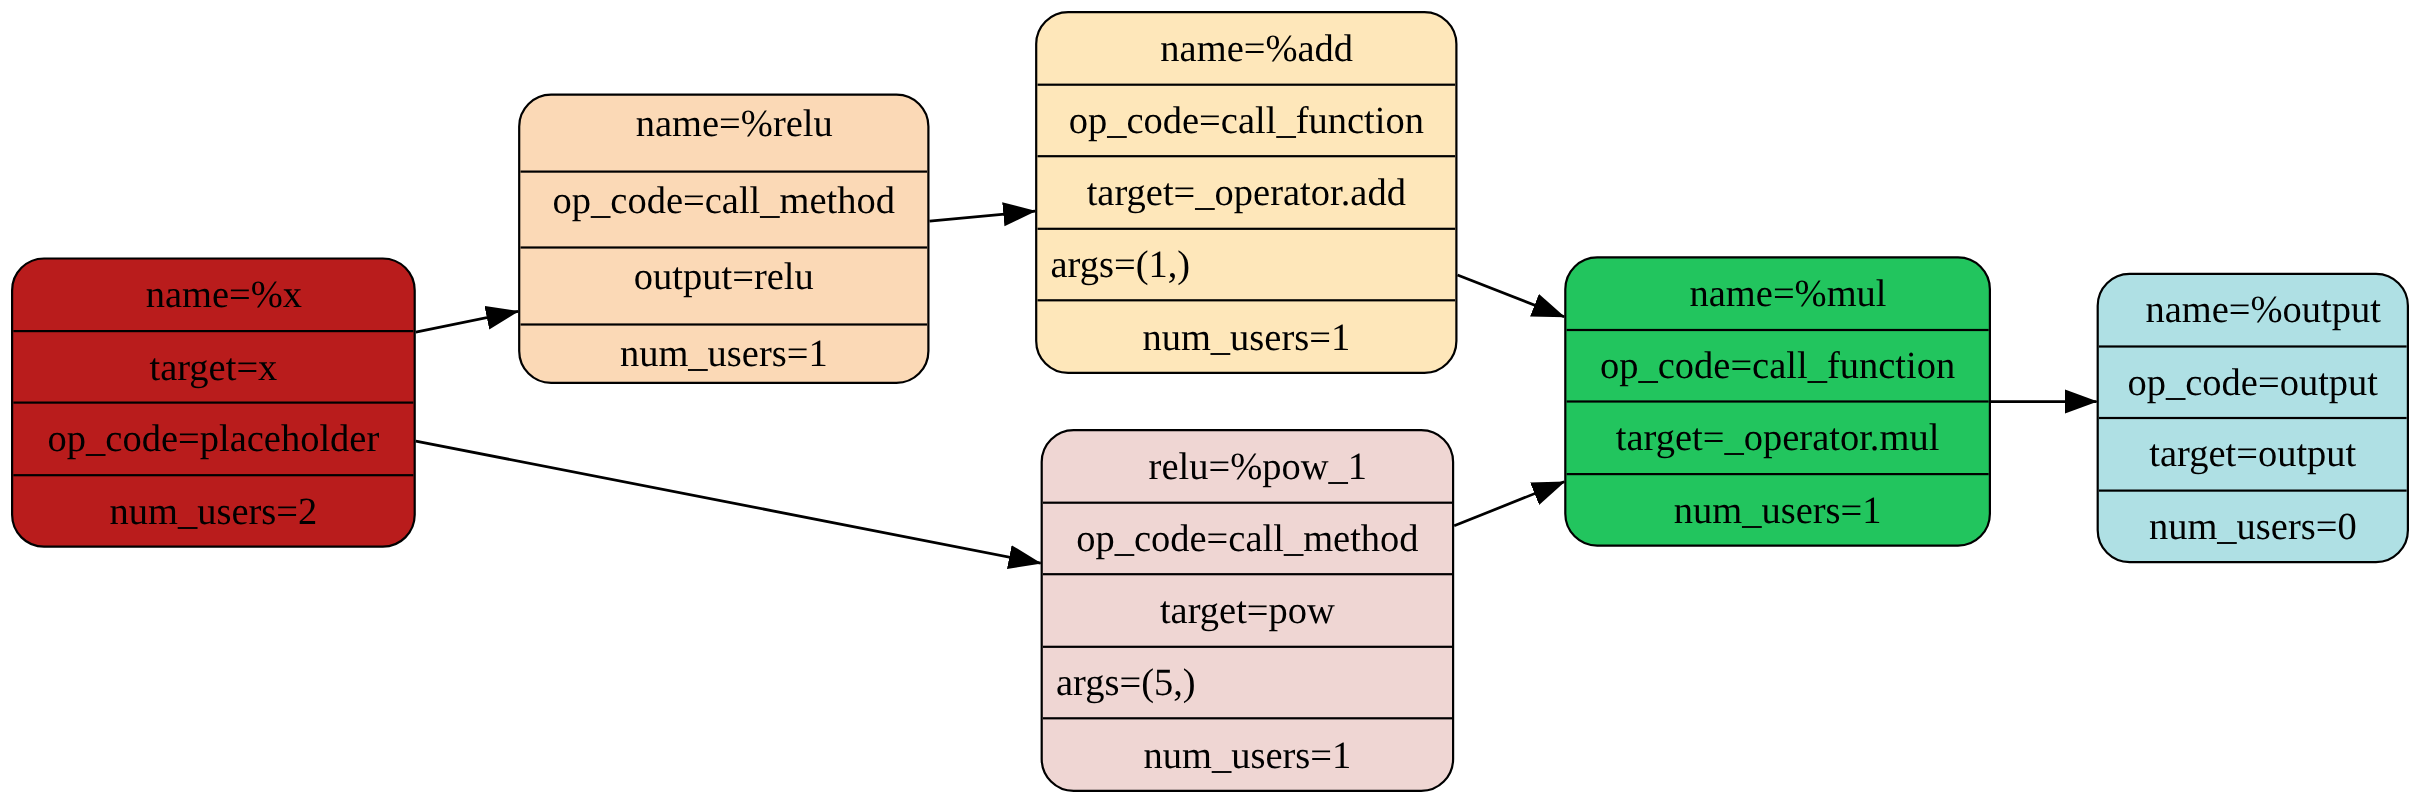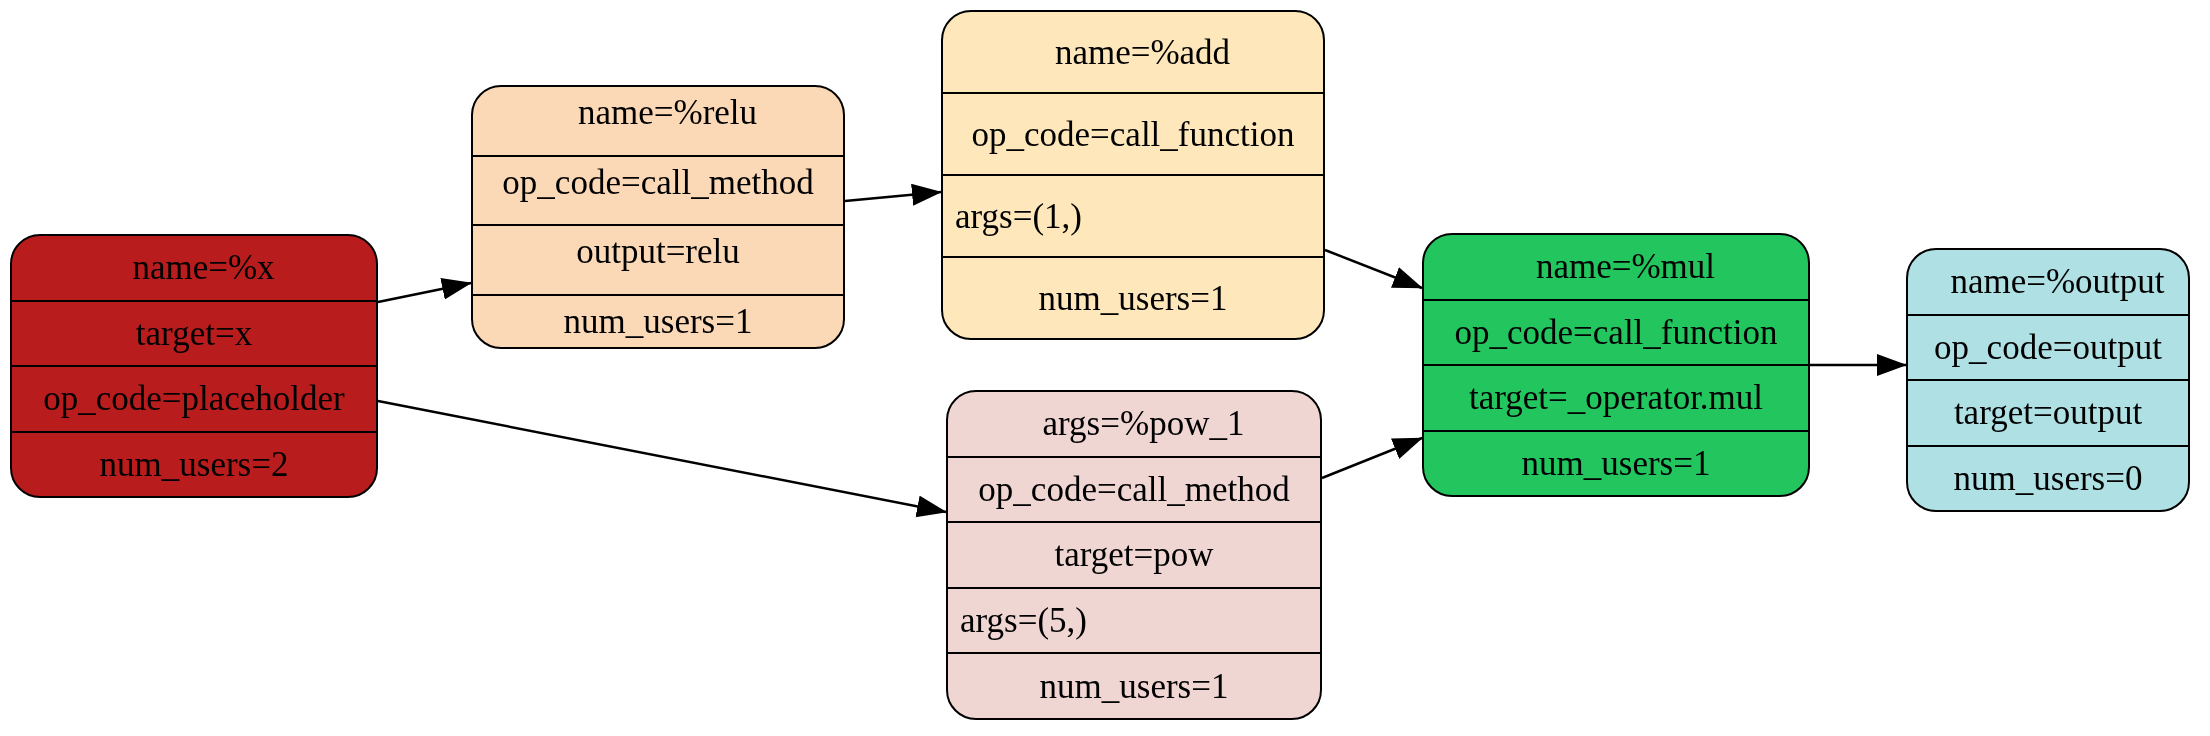--- a/index.html
+++ b/index.html
@@ -85,25 +85,26 @@
       </div>
       <div class="node" style="left: 471px; top: 85px; width: 374px; height: 264px; background: rgb(251, 217, 182); gap: 16px;">
         <div class="row">name=%relu</div>
         <div class="row">op_code=call_method</div>
         <div class="row">output=relu</div>
         <div class="row">num_users=1</div>
       </div>
       <div class="node" style="left: 941px; top: 10px; width: 384px; height: 330px; background: rgb(254, 231, 186);">
         <div class="row">name=%add</div>
         <div class="row">op_code=call_function</div>
+        <div class="row">target=_operator.add</div>
         <div class="row align-left">args=(1,)</div>
         <div class="row">num_users=1</div>
       </div>
       <div class="node" style="left: 946px; top: 390px; width: 376px; height: 330px; background: rgb(239, 214, 211);">
-        <div class="row">args=%pow_1</div>
+        <div class="row">relu=%pow_1</div>
         <div class="row">op_code=call_method</div>
         <div class="row">target=pow</div>
         <div class="row align-left">args=(5,)</div>
         <div class="row">num_users=1</div>
       </div>
       <div class="node" style="left: 1422px; top: 233px; width: 388px; height: 264px; background: #22c55e;">
         <div class="row">name=%mul</div>
         <div class="row">op_code=call_function</div>
         <div class="row">target=_operator.mul</div>
         <div class="row">num_users=1</div>

